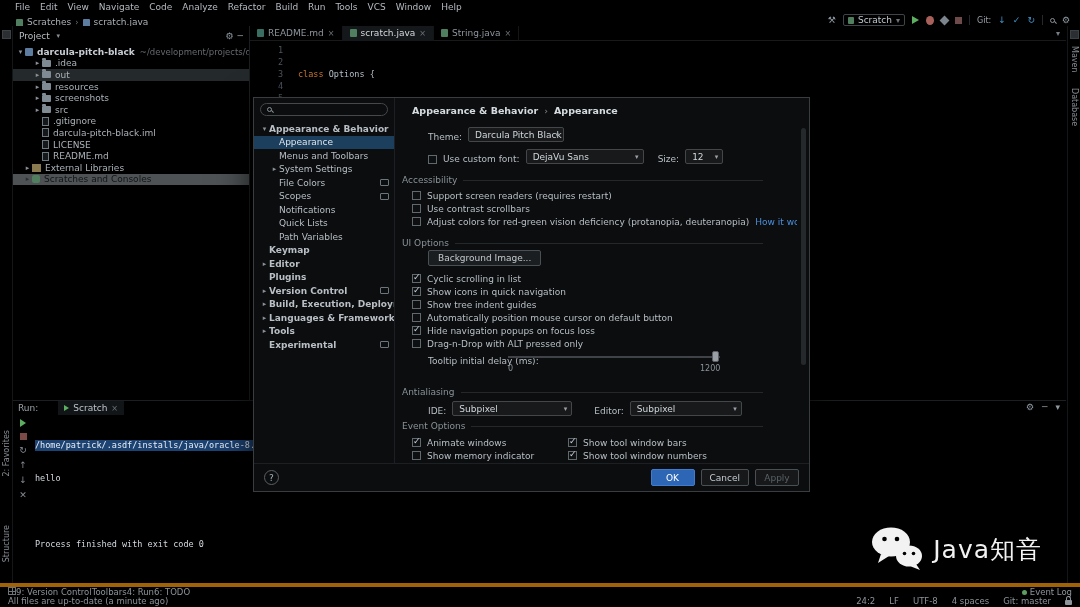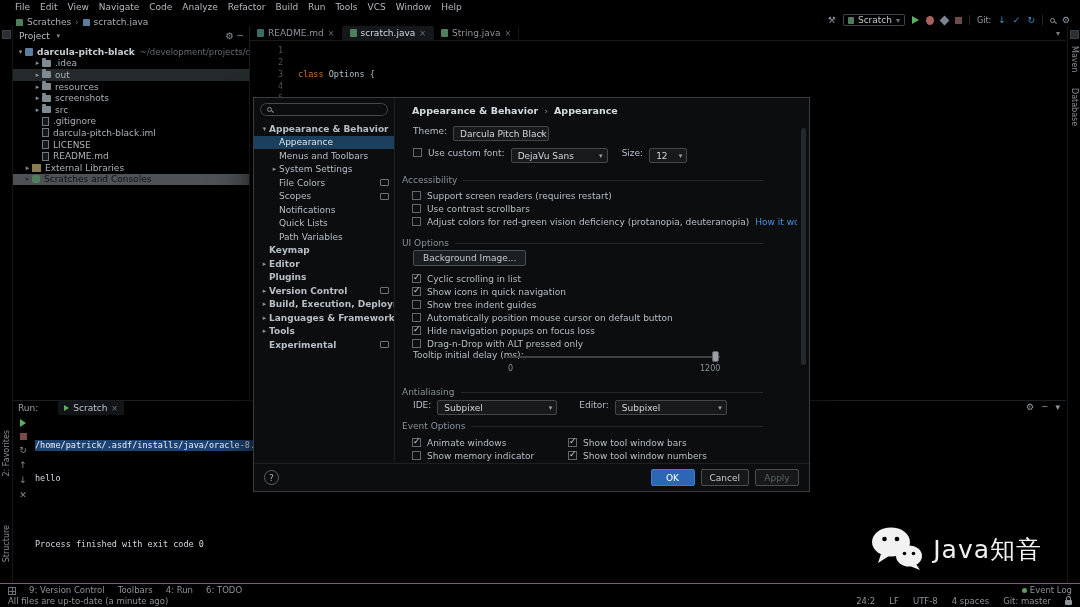--- a/index.html
+++ b/index.html
@@ -73,21 +73,21 @@
 .run-head-right{position:absolute;right:6px;top:1px;display:flex;gap:8px;color:#8f969c}
 .run-tools{position:absolute;left:2px;top:18px;width:16px;display:flex;flex-direction:column;align-items:center;gap:6px}
 .rt-play{width:0;height:0;border-left:6px solid #5caf60;border-top:4px solid transparent;border-bottom:4px solid transparent}
 .rt-stop{width:7px;height:7px;background:#7c4a46}
 .rt-g{font-size:9px;color:#848b92;line-height:9px}
 .console{position:absolute;left:22px;top:17px;font-family:"DejaVu Sans Mono","Liberation Mono",monospace;font-size:8.5px;line-height:11px;color:#d2d9df;white-space:pre}
 .cline{min-height:11px}
 .cline.sel{background:#1d4373;color:#e8eef4;width:max-content;padding-right:2px}
 
 
-.sb1{position:absolute;left:0;right:0;top:583px;height:12px;border-top:1px solid #a16207;display:flex;align-items:flex-end;padding:0 8px;gap:13px;color:#8d949a;font-size:8.5px;white-space:nowrap}
+.sb1{position:absolute;left:0;right:0;top:583px;height:12px;border-top:4px solid #a16207;display:flex;align-items:flex-start;padding:0 8px;color:#8d949a;font-size:8.5px;white-space:nowrap}
 .sb2{position:absolute;left:0;right:0;top:595px;height:12px;display:flex;align-items:center;padding:0 8px;gap:14px;color:#8d949a;font-size:8.5px;white-space:nowrap}
 .sp{flex:1}
 .twgrid{width:8px;height:8px;border:1px solid #6d7479;position:relative;flex:none}
 .twgrid::before{content:"";position:absolute;left:0;right:0;top:3px;height:1px;background:#6d7479}
 .twgrid::after{content:"";position:absolute;top:0;bottom:0;left:3px;width:1px;background:#6d7479}
 .sb-item{display:flex;align-items:center;gap:3px}
 .dotg{width:5px;height:5px;border-radius:50%;background:#5f9e63}
 .lock{width:7px;height:5px;background:#8d949a;border-radius:1px;position:relative;margin-top:3px}
 .lock::before{content:"";position:absolute;left:1px;top:-4px;width:3px;height:4px;border:1px solid #8d949a;border-bottom:none;border-radius:3px 3px 0 0}
 
@@ -96,21 +96,21 @@
 .dlg-left{position:absolute;left:0;top:0;bottom:28px;width:141px;border-right:1px solid #1d2022;overflow:hidden}
 .search{margin:5px 6px 6px 6px;height:13px;border:1px solid #45494c;border-radius:7px;display:flex;align-items:center;gap:4px;padding:0 6px;background:#0b0d0f}
 .st-row{height:13.5px;display:flex;align-items:center;padding-left:6px;color:#b9bfc5;white-space:nowrap;cursor:default}
 .st-row.sub{padding-left:16px}
 .st-row.b{font-weight:bold}
 .st-row.sel{background:#1c3f5e;color:#dde5ec}
 .badge{margin-left:auto;margin-right:5px;width:9px;height:7px;border:1px solid #6d747b;border-radius:1px;flex:none}
 .dlg-right{position:absolute;left:142px;top:0;right:12px;bottom:28px;overflow:hidden}
 .crumbs{position:absolute;left:16px;top:7px;font-weight:bold;color:#d6dbe0;font-size:9.5px;display:flex;gap:6px;align-items:center}
 .crumbs .csep{color:#84898e;font-weight:normal}
-.drow{position:absolute;left:17px;display:flex;align-items:flex-start;gap:6px;height:16px;white-space:nowrap}
+.drow{position:absolute;left:32px;display:flex;align-items:flex-end;gap:6px;height:16px;white-space:nowrap}
 .dsection{position:absolute;left:6px;right:34px;display:flex;align-items:center;gap:6px;color:#8b9298;height:12px}
 .dsection::after{content:"";flex:1;height:1px;background:#25282a}
 .cbrow{position:absolute;left:16px;display:flex;align-items:center;gap:6px;height:13px;white-space:nowrap}
 .cb{width:9px;height:9px;border:1px solid #61686e;background:#0d0f11;flex:none;position:relative;cursor:default}
 .cb.on::after{content:"✓";position:absolute;left:0;top:-3px;font-size:9px;color:#c6d2dd}
 .combo{height:15px;background:#17191b;border:1px solid #43474a;border-radius:2px;display:inline-flex;align-items:center;padding:0 16px 0 6px;position:relative;color:#d2d7db;white-space:nowrap}
 .combo::after{content:"▾";position:absolute;right:4px;top:3px;font-size:7px;color:#9aa1a8}
 .dbtn{height:16px;padding:0 9px;background:#1b1e20;border:1px solid #4a4f53;border-radius:2px;display:inline-flex;align-items:center;color:#c3c9ce}
 .link{color:#4b8fdd}
 .slider{position:relative;width:212px;height:13px}
@@ -439,21 +439,21 @@
       <div class="drow" style="top:28px">
         <span>Theme:</span>
         <span class="combo" style="width:96px">
             <span>Darcula Pitch Black</span>
           </span>
       </div>
 
       <div class="drow" style="top:50px">
         <span class="cb"></span>
         <span>Use custom font:</span>
-        <span class="combo" style="width:97px">
+        <span class="combo" style="width:118px">
             <span>DejaVu Sans</span>
           </span>
         <span style="margin-left:8px">Size:</span>
         <span class="combo" style="width:38px">
             <span>12</span>
           </span>
       </div>
 
       <div class="dsection" style="top:76px">
           <span>Accessibility</span>

